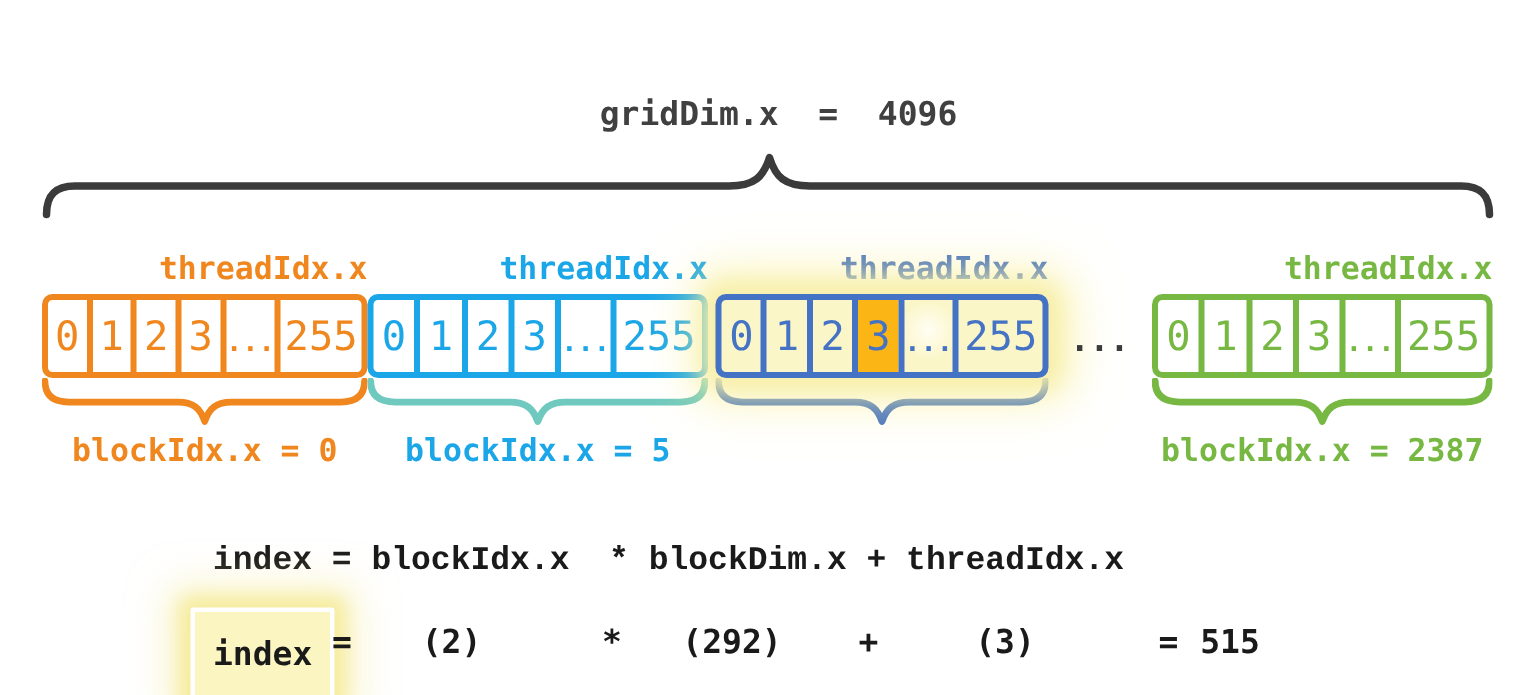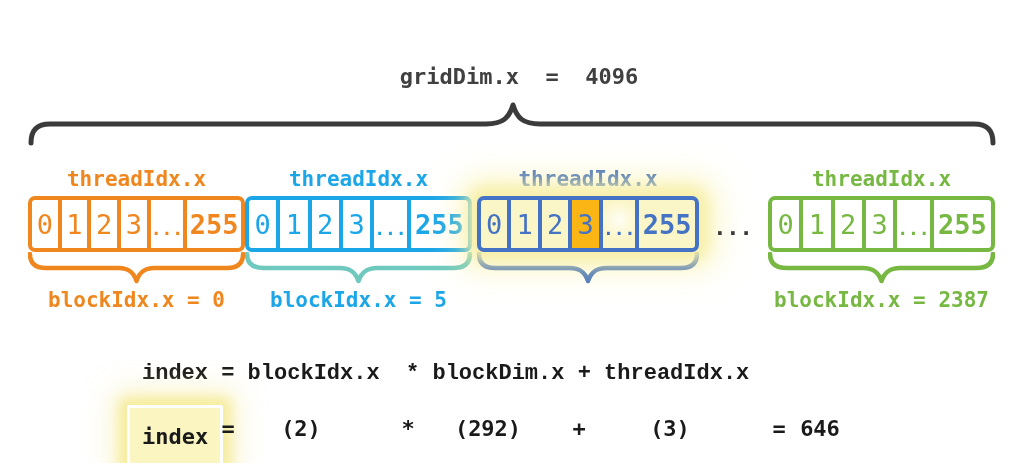--- a/index.html
+++ b/index.html
@@ -19,34 +19,34 @@
   .grp-orange{--c:#F0861E;--brace:#F0861E;}
   .grp-cyan{--c:#1BA6E8;--brace:#70C9BE;}
   .grp-blue{--c:#4472C4;--brace:#4472C4;}
   .grp-green{--c:#77B843;--brace:#77B843;}
   .g1{left:28px;width:217px;}
   .g2{left:245px;width:227px;}
   .g3{left:477px;width:222px;}
   .g4{left:768px;width:227px;}
 
   .thread-label{
-    margin:2px 0 4px;line-height:26px;text-align:center;
+    margin:2px 0 4px;line-height:26px;text-align:right;
     font-size:21px;font-weight:bold;color:var(--c);white-space:pre;
   }
   .cellbox{
     display:flex;height:48px;border:4px solid var(--c);border-radius:7px;
     background:#ffffff;position:relative;
   }
   .cell{
     flex:1;display:flex;align-items:center;justify-content:center;
     font-size:27px;color:var(--c);border-left:4px solid var(--c);
   }
   .cell:first-child{border-left:none;}
   .cell.dots{flex:1.15;font-size:18px;font-weight:bold;align-items:flex-end;padding-bottom:9px;}
-  .cell.wide{flex:2.1;font-weight:bold;}
+  .cell.wide{flex:2.1;}
   .grp-blue .cellbox{
     background:#FBF6C8;
     box-shadow:0 0 14px 8px #F7EFA9, 0 0 30px 18px rgba(247,238,150,0.55);
   }
   .grp-blue .cell.hl{background:#FBB514;}
   .grp-blue .cell.dots{background:radial-gradient(circle at 50% 42%, #FFFEF4 0%, rgba(255,255,255,0) 62%);}
 
   .underbrace{display:block;width:100%;height:32px;margin-top:0;}
   .underbrace path{fill:none;stroke:var(--brace);stroke-width:4.5;stroke-linecap:round;stroke-linejoin:round;}
   .block-label{
@@ -155,15 +155,15 @@
   <div class="formula-general">index = blockIdx.x  * blockDim.x + threadIdx.x</div>
 
   <div class="index-box">index</div>
   <div class="f2tok tk-eq">=</div>
   <div class="f2tok tk-b">(2)</div>
   <div class="f2tok tk-mul">*</div>
   <div class="f2tok tk-d">(292)</div>
   <div class="f2tok tk-plus">+</div>
   <div class="f2tok tk-t">(3)</div>
   <div class="f2tok tk-eq2">=</div>
-  <div class="f2tok tk-res">646</div>
+  <div class="f2tok tk-res">515</div>
 
 </div>
 
 </body></html>

